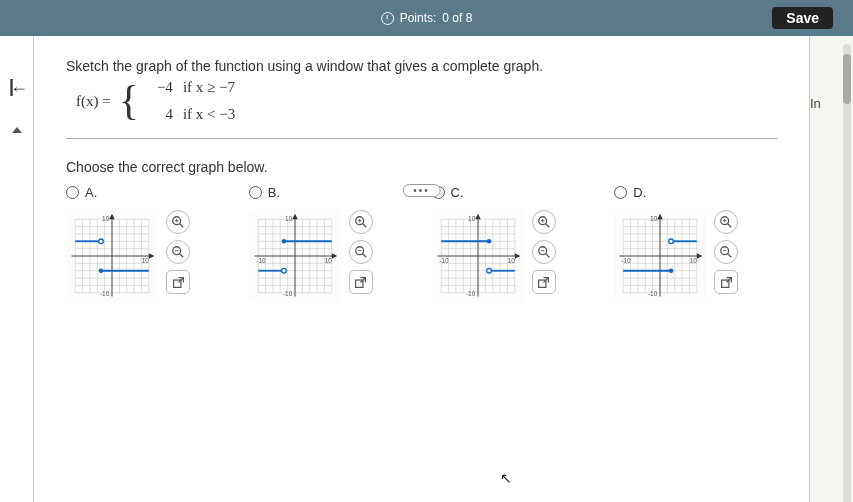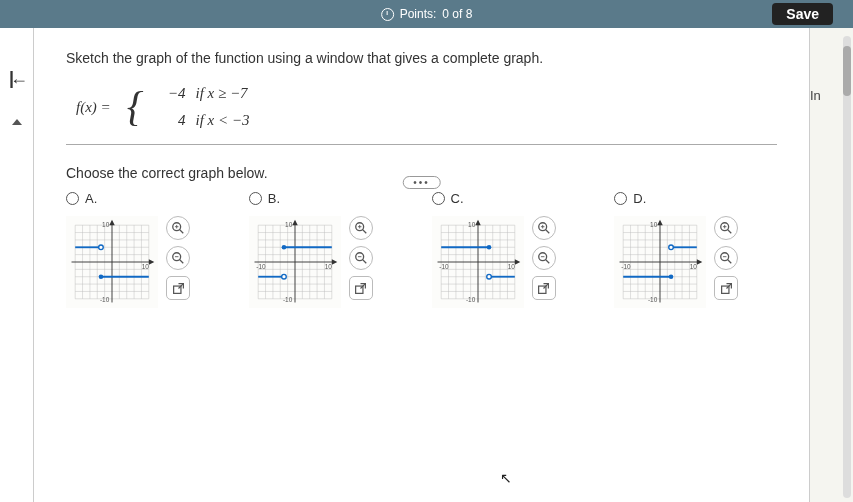--- a/index.html
+++ b/index.html
@@ -6,21 +6,21 @@
   body {
     font-family: Arial, Helvetica, sans-serif;
     background: #e8e8e8;
     width: 853px;
     height: 502px;
     overflow: hidden;
     position: relative;
   }
   .top-bar {
     background: #5a7a8a;
-    height: 28px;
+    height: 36px;
     display: flex;
     align-items: center;
     justify-content: flex-end;
     padding: 0 20px;
     color: #fff;
     font-size: 12px;
     position: relative;
   }
   .points-wrap {
     position: absolute;
@@ -83,29 +83,28 @@
     cursor: pointer;
   }
   .content {
     flex: 1;
     background: #fff;
     padding: 22px 32px;
     position: relative;
     font-size: 14px;
     color: #333;
   }
-  .prompt { margin-bottom: 14px; }
+  .prompt { }
   .func {
     font-family: 'Times New Roman', serif;
     font-size: 15px;
     margin-left: 10px;
     display: flex;
     align-items: center;
-    gap: 16px;
-    font-style: italic;
+    gap: 8px;
   }
   .brace {
     font-size: 42px;
     line-height: 0.8;
     font-weight: 100;
   }
   .pieces { line-height: 1.8; }
   .piece-row { display: flex; gap: 10px; }
   .piece-val { min-width: 26px; text-align: right; }
   .divider {

